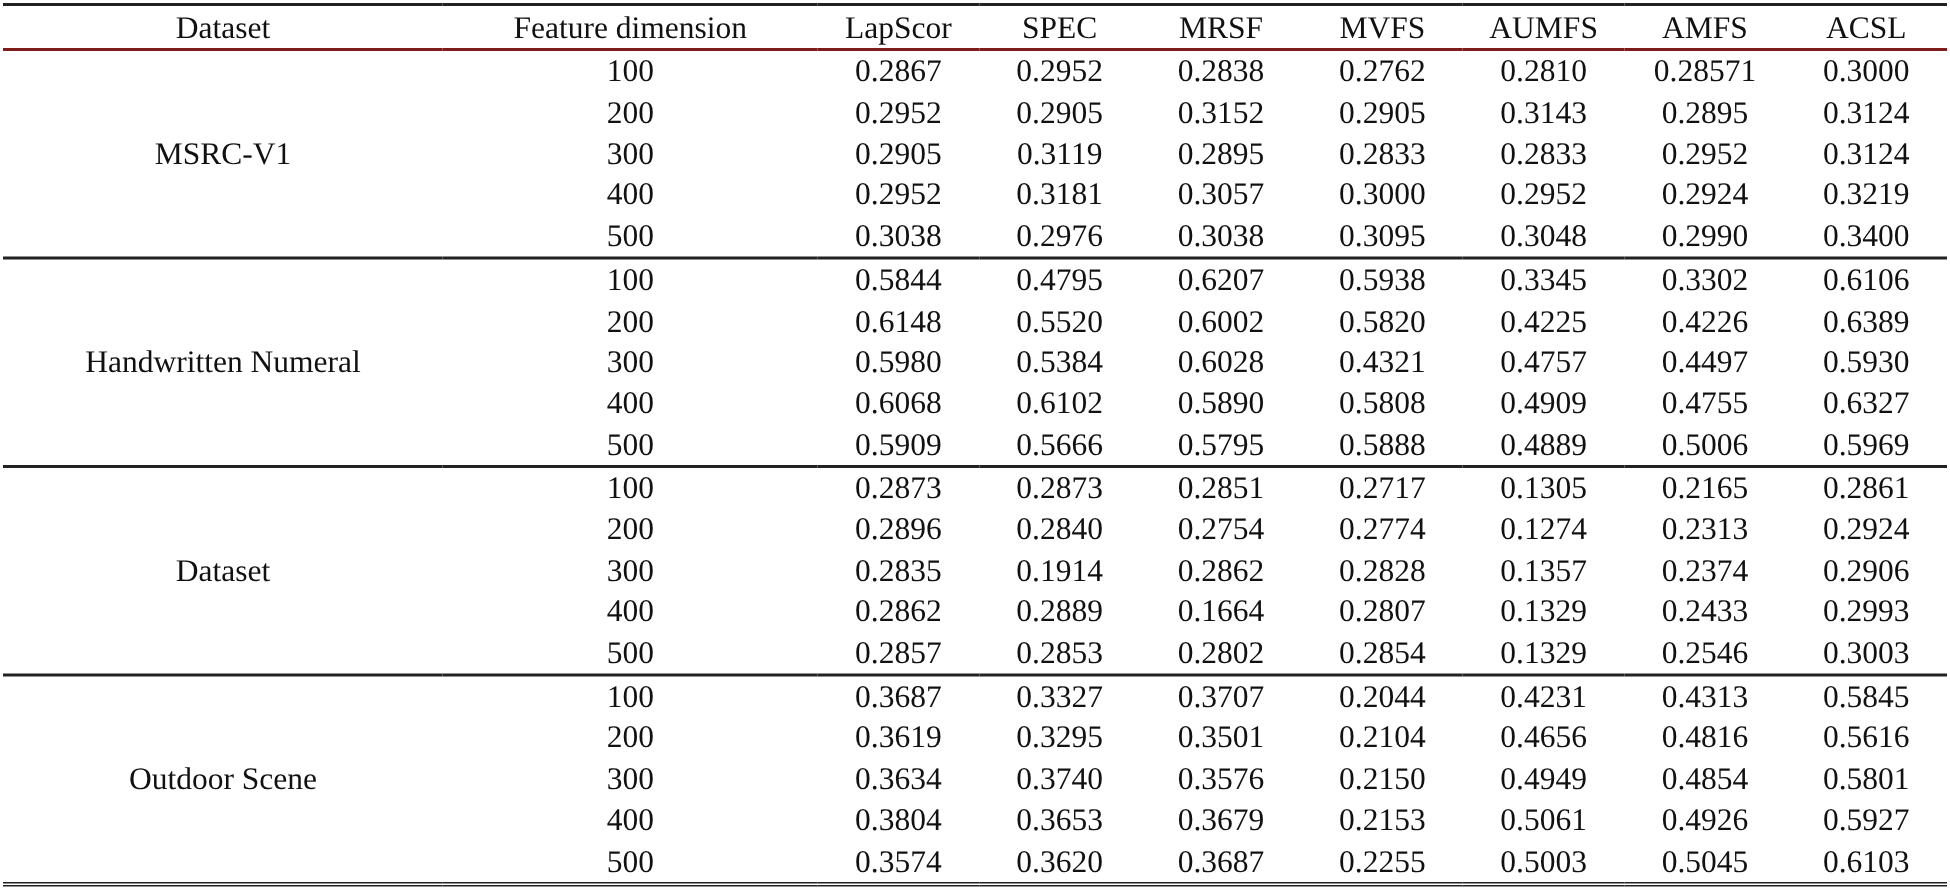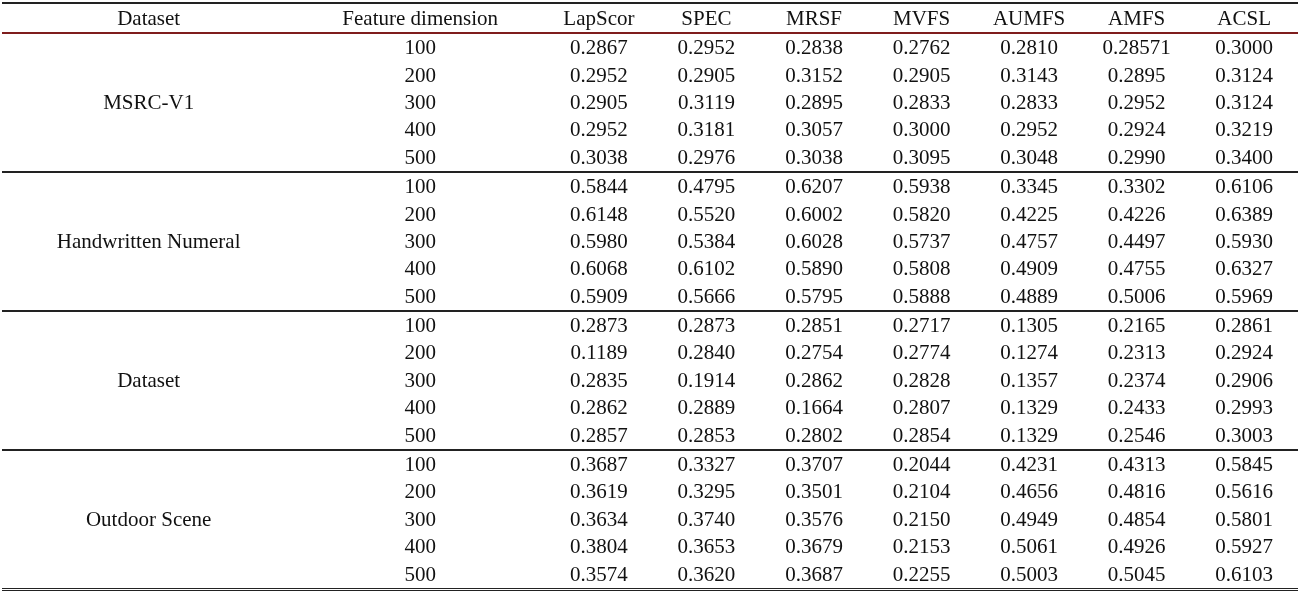--- a/index.html
+++ b/index.html
@@ -119,21 +119,21 @@
         <td>0.5820</td>
         <td>0.4225</td>
         <td>0.4226</td>
         <td class="b">0.6389</td>
       </tr>
       <tr>
         <td class="fd">300</td>
         <td class="b">0.5980</td>
         <td>0.5384</td>
         <td class="b">0.6028</td>
-        <td>0.5737</td>
+        <td>0.4321</td>
         <td>0.4757</td>
         <td>0.4497</td>
         <td>0.5930</td>
       </tr>
       <tr>
         <td class="fd">400</td>
         <td>0.6068</td>
         <td class="b">0.6102</td>
         <td>0.5890</td>
         <td>0.5808</td>
@@ -159,21 +159,21 @@
         <td class="b">0.2873</td>
         <td class="b">0.2873</td>
         <td>0.2851</td>
         <td>0.2717</td>
         <td>0.1305</td>
         <td>0.2165</td>
         <td>0.2861</td>
       </tr>
       <tr>
         <td class="fd">200</td>
-        <td class="b">0.1189</td>
+        <td class="b">0.2896</td>
         <td>0.2840</td>
         <td>0.2754</td>
         <td>0.2774</td>
         <td>0.1274</td>
         <td>0.2313</td>
         <td class="b">0.2924</td>
       </tr>
       <tr>
         <td class="fd">300</td>
         <td>0.2835</td>

